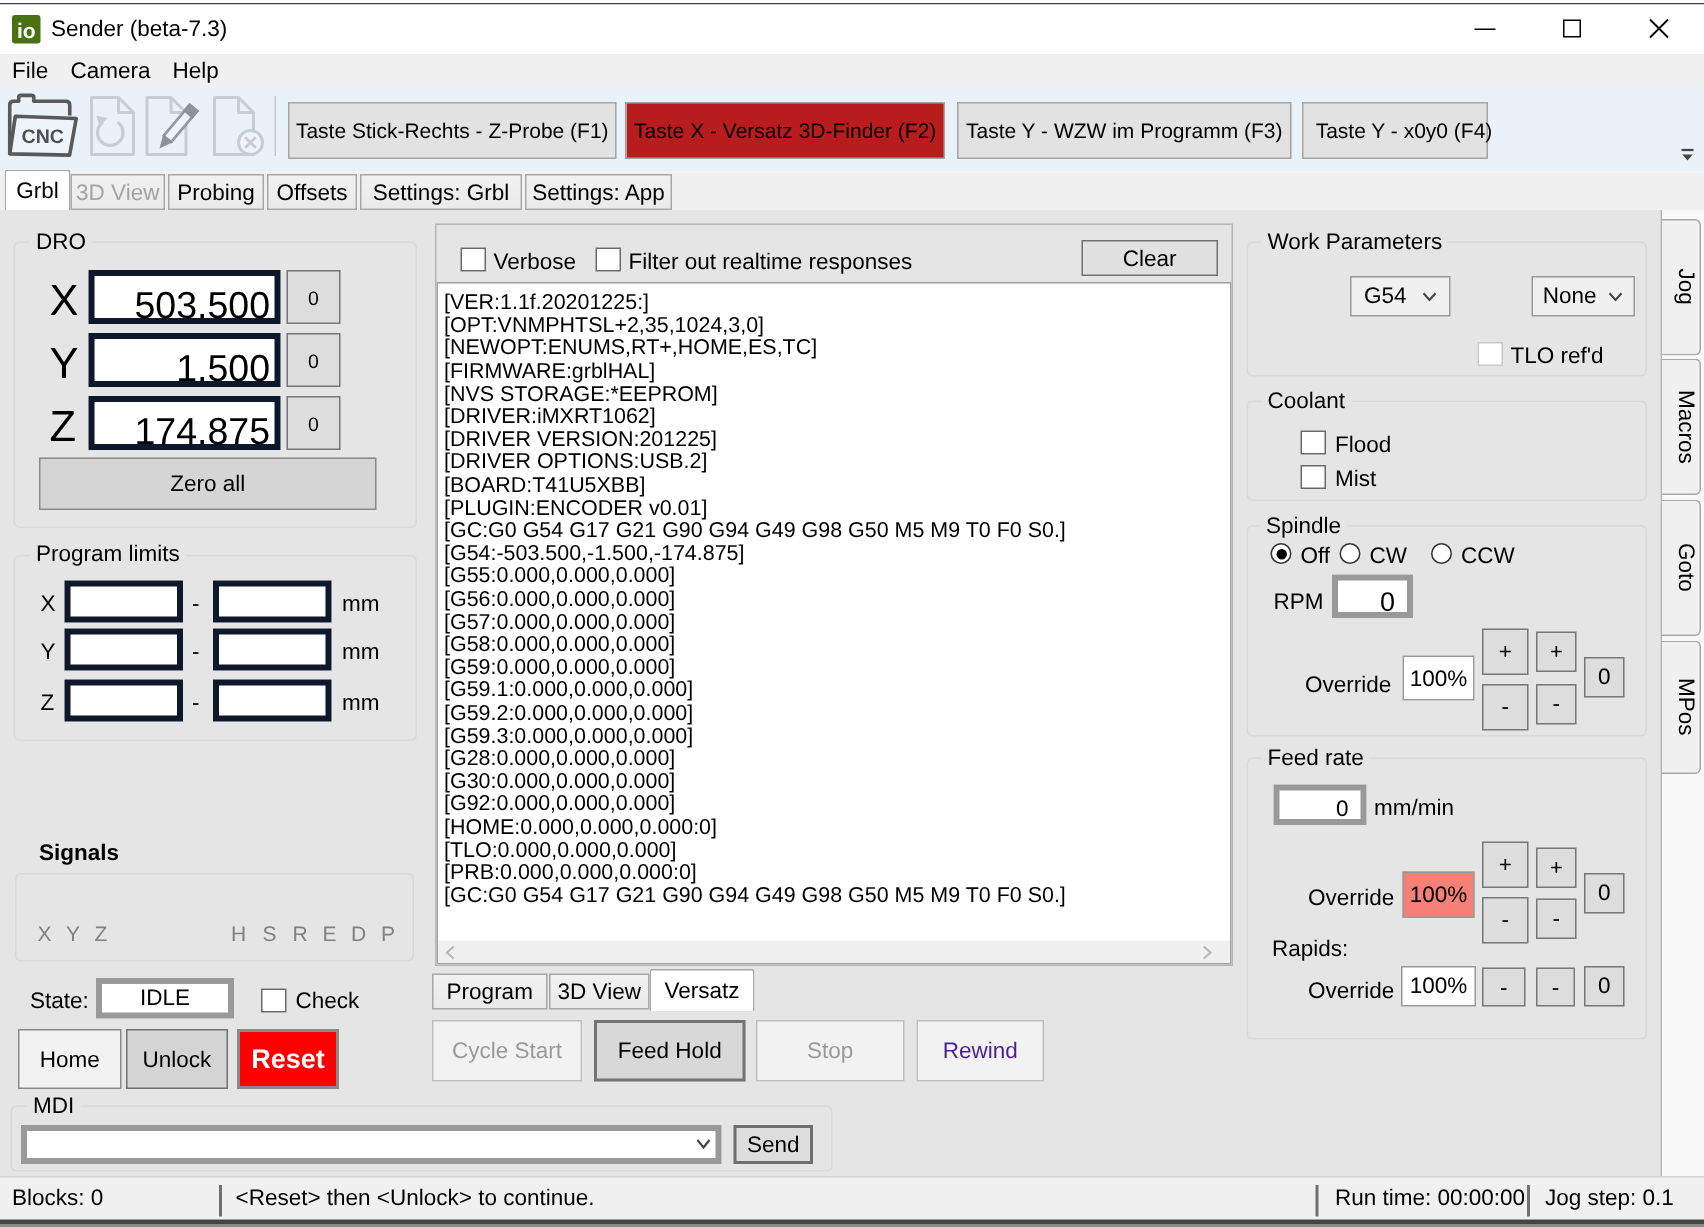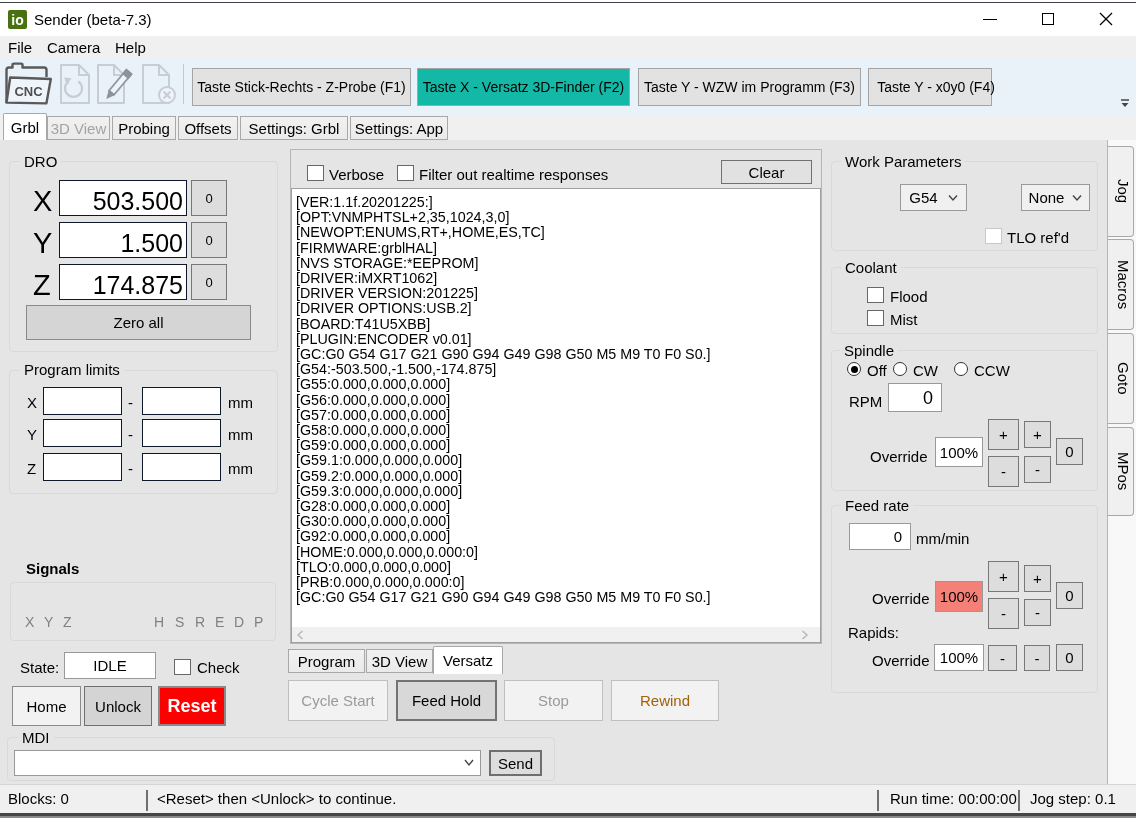--- a/index.html
+++ b/index.html
@@ -2,21 +2,21 @@
 <html><head>
 <meta charset="utf-8">
 <style>
 * { margin:0; padding:0; box-sizing:border-box; }
 html,body { width:1136px; height:818px; overflow:hidden; }
 body { font-family:"Liberation Sans", sans-serif; font-size:15px; color:#000; background:#fff; }
 .abs { position:absolute; }
 #win { position:relative; width:1136px; height:818px; background:#fff; }
 .group { border:1px solid #d9d9d9; border-radius:4px; position:absolute; }
 .glabel { position:absolute; background:#e5e5e5; padding:0 4px; line-height:15px; }
-.input { position:absolute; background:#fff; border:1px solid #0f172a; }
+.input { position:absolute; background:#fff; border:4px solid #0f172a; }
 .btn { position:absolute; background:#ddd; border:1px solid #777; display:flex; align-items:center; justify-content:center; }
 .cb { position:absolute; background:#fff; border:1px solid #686868; width:17px; height:16px; }
 .flexc { display:flex; align-items:center; justify-content:center; }
 </style>
 </head>
 <body>
 <div id="win">
 
   <div class="abs" style="left:0;top:0;width:1136px;height:2px;background:#fff;"></div>
   <div class="abs" style="left:0;top:2px;width:1136px;height:1px;background:#3d4048;"></div>
@@ -67,21 +67,21 @@
 
   <svg class="abs" style="left:141px;top:63px;" width="36" height="42" viewBox="0 0 36 42">
     <path d="M2 2 L18 2 L28 12 L28 40 L2 40 Z" fill="none" stroke="#c6cdd5" stroke-width="2" stroke-linejoin="round"></path>
     <path d="M18 2 L18 12 L28 12" fill="none" stroke="#c6cdd5" stroke-width="2" stroke-linejoin="round"></path>
     <circle cx="26" cy="32" r="8" fill="#eef4fa" stroke="#c6cdd5" stroke-width="2"></circle>
     <line x1="22.5" y1="28.5" x2="29.5" y2="35.5" stroke="#c6cdd5" stroke-width="2"></line>
     <line x1="29.5" y1="28.5" x2="22.5" y2="35.5" stroke="#c6cdd5" stroke-width="2"></line>
   </svg>
   <div class="abs" style="left:183px;top:64px;width:1px;height:40px;background:#c5c9cd;"></div>
   <div class="btn" style="left:192px;top:68px;width:219px;height:38px;background:#e2e2e2;border-color:#a5a5a5;font-size:14px;white-space:nowrap;">Taste Stick-Rechts - Z-Probe (F1)</div>
-  <div class="btn" style="left:417px;top:68px;width:213px;height:38px;background:#14b8a6;border-color:#a5a5a5;font-size:14px;white-space:nowrap;">Taste X - Versatz 3D-Finder (F2)</div>
+  <div class="btn" style="left:417px;top:68px;width:213px;height:38px;background:#b91c1c;border-color:#a5a5a5;font-size:14px;white-space:nowrap;">Taste X - Versatz 3D-Finder (F2)</div>
   <div class="btn" style="left:638px;top:68px;width:223px;height:38px;background:#e2e2e2;border-color:#a5a5a5;font-size:14px;white-space:nowrap;">Taste Y - WZW im Programm (F3)</div>
   <div class="btn" style="left:868px;top:68px;width:124px;height:38px;background:#e2e2e2;border-color:#a5a5a5;font-size:14px;white-space:nowrap;padding-left:12px;">Taste Y - x0y0 (F4)</div>
   <svg class="abs" style="left:1120px;top:98px;" width="10" height="10">
       <line x1="1" y1="2" x2="9" y2="2" stroke="#444" stroke-width="1.5"></line>
       <path d="M1.5 5 L5 9 L8.5 5 Z" fill="#444"></path>
     </svg>
 
   <div class="abs" style="left:0;top:115px;width:1136px;height:25px;background:#f0f0f0;"></div>
   <div class="abs flexc" style="left:47px;top:116px;width:63px;height:24px;background:linear-gradient(#f1f1f1,#eaeaea);border:1px solid #a8a8a8;color:#a3a3a3;">3D View</div>
   <div class="abs flexc" style="left:112px;top:116px;width:64px;height:24px;background:linear-gradient(#f1f1f1,#eaeaea);border:1px solid #a8a8a8;">Probing</div>
@@ -196,21 +196,21 @@
       <path d="M1.5 1 L6 5 L1.5 9" fill="none" stroke="#b8b8b8" stroke-width="1.5"></path>
     </svg>
 
   <div class="abs flexc" style="left:288px;top:649px;width:77px;height:24px;background:linear-gradient(#f1f1f1,#eaeaea);border:1px solid #a8a8a8;">Program</div>
   <div class="abs flexc" style="left:366px;top:649px;width:67px;height:24px;background:linear-gradient(#f1f1f1,#eaeaea);border:1px solid #a8a8a8;">3D View</div>
   <div class="abs flexc" style="left:433px;top:646px;width:70px;height:28px;background:#fff;border:1px solid #a8a8a8;border-bottom:none;border-radius:2px 2px 0 0;">Versatz</div>
 
   <div class="btn" style="left:288px;top:680px;width:100px;height:41px;background:#f2f2f2;border-color:#bfbfbf;color:#9a9a9a;">Cycle Start</div>
   <div class="btn" style="left:396px;top:680px;width:101px;height:41px;background:#d8d8d8;border:2px solid #737373;">Feed Hold</div>
   <div class="btn" style="left:504px;top:680px;width:99px;height:41px;background:#f2f2f2;border-color:#bfbfbf;color:#9a9a9a;">Stop</div>
-  <div class="btn" style="left:611px;top:680px;width:108px;height:41px;background:#f2f2f2;border-color:#bfbfbf;color:#a16207;">Rewind</div>
+  <div class="btn" style="left:611px;top:680px;width:85px;height:41px;background:#f2f2f2;border-color:#bfbfbf;color:#4c1d95;">Rewind</div>
 
   <div class="group" style="left:831px;top:161px;width:267px;height:90px;"></div>
   <div class="glabel" style="left:841px;top:154px;">Work Parameters</div>
   <div class="abs" style="left:904px;top:190px;">Offset:</div>
   <div class="abs flexc" style="left:900px;top:184px;width:67px;height:27px;background:#f0f0f0;border:1px solid #999;">G54<svg style="margin-left:10px;" width="10" height="8">
         <path d="M1 1.5 L5 6 L9 1.5" fill="none" stroke="#444" stroke-width="1.4"></path>
       </svg></div>
   <div class="abs" style="left:1022px;top:190px;font-family:Liberation Serif, serif;">Tool:</div>
   <div class="abs flexc" style="left:1021px;top:184px;width:69px;height:27px;background:#f0f0f0;border:1px solid #999;">None<svg style="margin-left:8px;" width="10" height="8">
         <path d="M1 1.5 L5 6 L9 1.5" fill="none" stroke="#444" stroke-width="1.4"></path>

